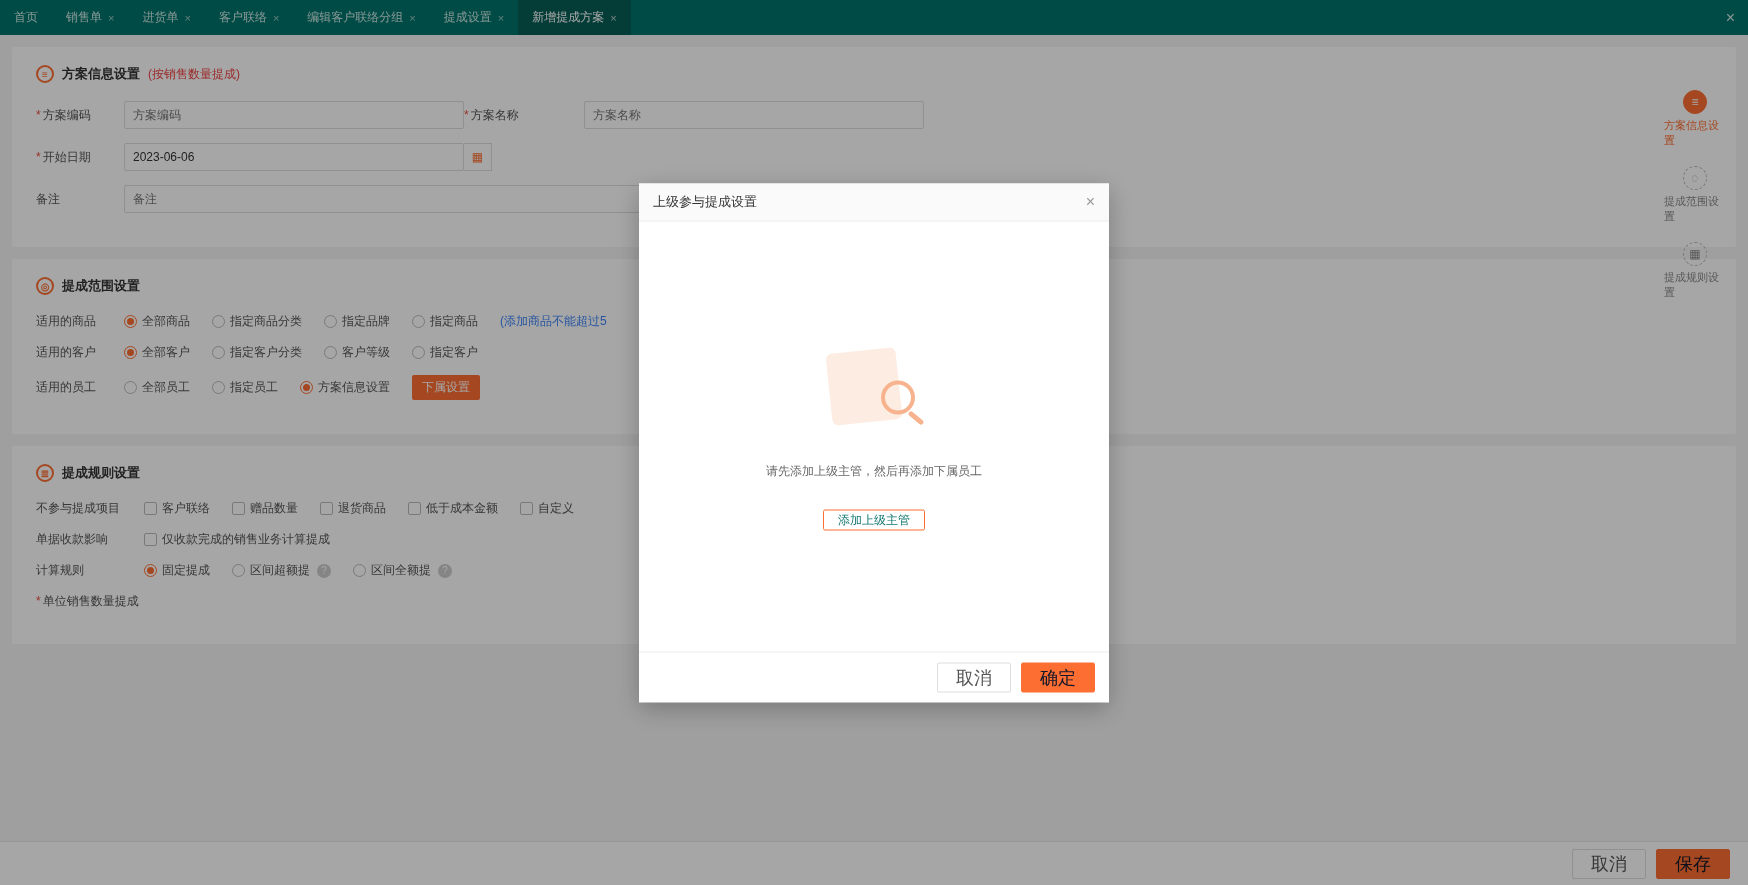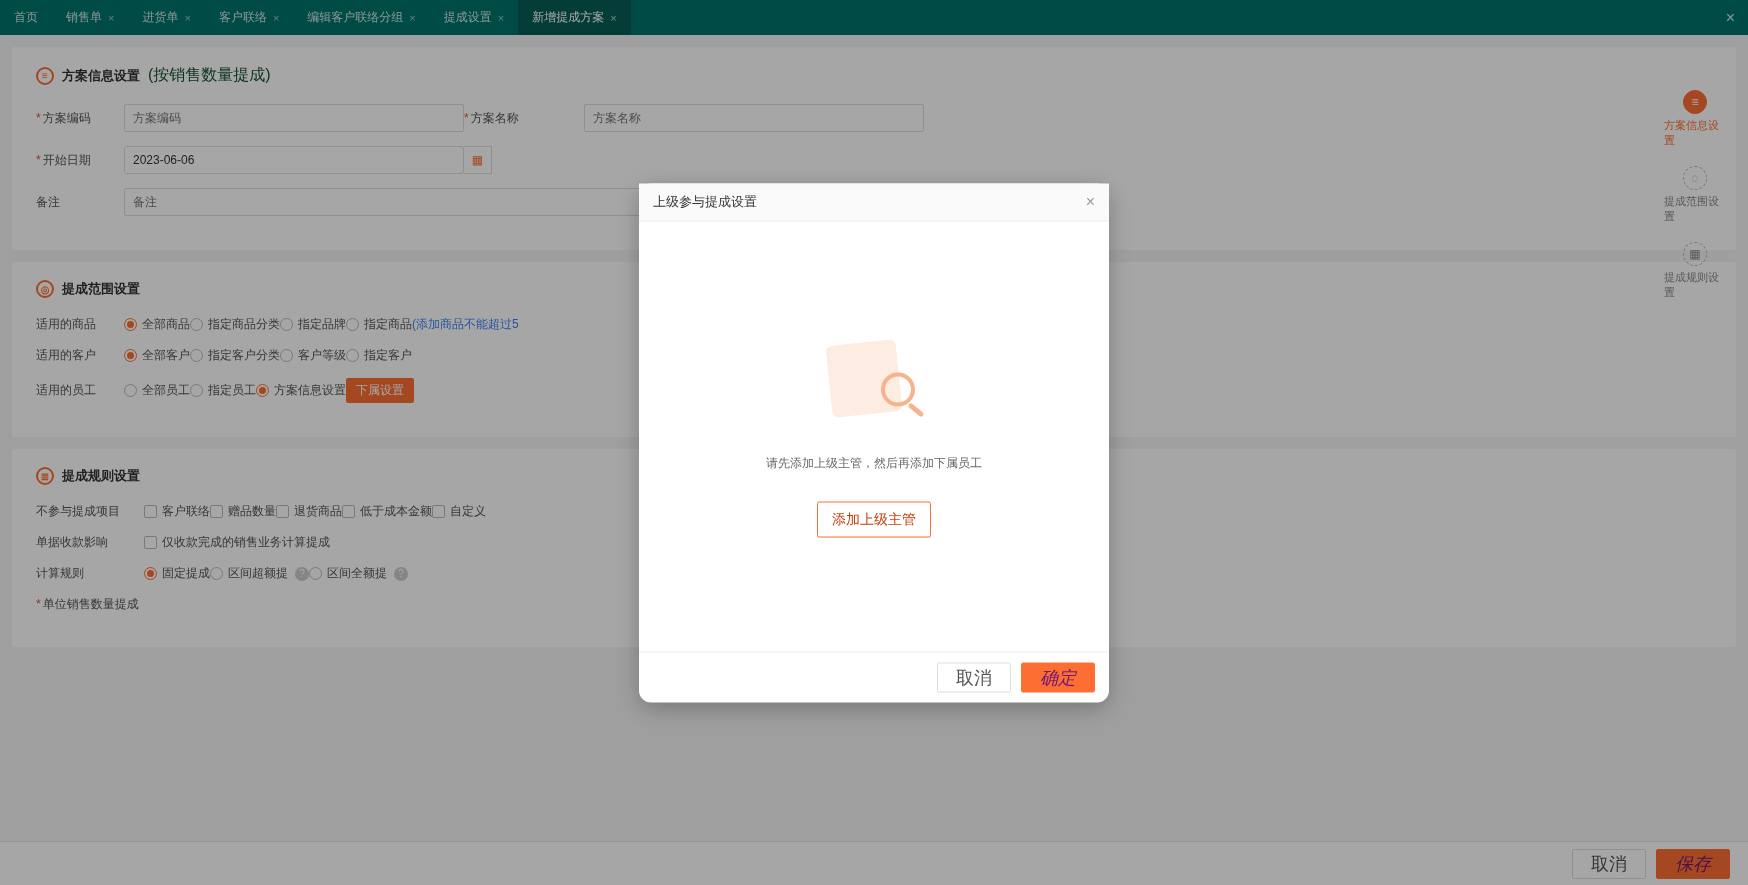--- a/index.html
+++ b/index.html
@@ -21,60 +21,60 @@
 .anchor-item.active { color: #fd6e32; }
 .anchor-item .ico { width: 24px; height: 24px; border-radius: 50%; border: 1px dashed #bbb; display: flex; align-items: center; justify-content: center; font-size: 12px; }
 .anchor-item.active .ico { background: #fd6e32; border: 1px solid #fd6e32; color: #fff; }
 .anchor-item .lbl { font-size: 11px; }
 
 
 .section { background: #fff; border-radius: 2px; padding: 18px 24px 20px 24px; margin-bottom: 12px; }
 .section-head { display: flex; align-items: center; gap: 8px; margin-bottom: 18px; }
 .section-head .badge { width: 18px; height: 18px; border-radius: 50%; border: 2px solid #fd6e32; color: #fd6e32; display: flex; align-items: center; justify-content: center; font-size: 10px; font-weight: bold; }
 .section-head .title { font-size: 13px; font-weight: 600; color: #333; }
-.section-head .sub { color: #14532d; font-size: 16px; }
+.section-head .sub { color: #ef4444; font-size: 12px; }
 
 .form-row { display: flex; align-items: center; margin-bottom: 14px; }
 .form-row .lbl { width: 88px; text-align: left; padding-right: 10px; color: #555; }
 .form-row .lbl .req { color: #e74c3c; margin-right: 2px; }
 .input { height: 28px; border: 1px solid #ddd; border-radius: 2px; padding: 0 8px; font-size: 12px; color: #333; background: #fff; }
 .input.ph { color: #bbb; }
 .input.w { width: 340px; }
 .input-group { display: flex; align-items: center; }
 .input-suffix { width: 28px; height: 28px; border: 1px solid #ddd; border-left: none; display: flex; align-items: center; justify-content: center; color: #fd6e32; }
 
 
-.opts { display: flex; flex-wrap: wrap; }
+.opts { display: flex; gap: 22px; flex-wrap: wrap; }
 .radio, .check { display: flex; align-items: center; gap: 5px; cursor: pointer; color: #555; }
 .radio .dot { width: 13px; height: 13px; border-radius: 50%; border: 1px solid #bbb; display: flex; align-items: center; justify-content: center; }
 .radio.sel .dot { border-color: #fd6e32; }
 .radio.sel .dot::after { content: ""; width: 7px; height: 7px; border-radius: 50%; background: #fd6e32; }
 .check .box { width: 13px; height: 13px; border: 1px solid #bbb; border-radius: 2px; }
 .hint { color: #3b82f6; }
 .btn-sm { background: #fd6e32; color: #fff; border: none; border-radius: 2px; padding: 4px 10px; font-size: 12px; cursor: pointer; }
 .qmark { width: 14px; height: 14px; border-radius: 50%; background: #ccc; color: #fff; display: inline-flex; align-items: center; justify-content: center; font-size: 10px; margin-left: 2px; }
 
 
 .footer { position: fixed; bottom: 0; left: 0; right: 0; height: 44px; background: #fff; border-top: 1px solid #e6e6e6; display: flex; align-items: center; justify-content: flex-end; padding: 0 18px; gap: 10px; z-index: 3; }
 .btn { height: 30px; padding: 0 18px; border-radius: 2px; font-size: 18px; cursor: pointer; border: 1px solid #ddd; background: #fff; color: #555; }
-.btn.primary { background: #fd6e32; border-color: #fd6e32; color: #701a75; font-style: italic; }
+.btn.primary { background: #fd6e32; border-color: #fd6e32; color: #0f172a; }
 
 
 .overlay { position: fixed; inset: 0; background: rgba(0,0,0,.35); z-index: 10; }
-.modal { position: fixed; z-index: 11; left: 50%; top: 50%; transform: translate(-50%,-50%); width: 470px; background: #fff; border-radius: 12px; box-shadow: 0 6px 24px rgba(0,0,0,.25); display: flex; flex-direction: column; }
+.modal { position: fixed; z-index: 11; left: 50%; top: 50%; transform: translate(-50%,-50%); width: 470px; background: #fff; border-radius: 0; box-shadow: 0 6px 24px rgba(0,0,0,.25); display: flex; flex-direction: column; }
 .modal-head { height: 38px; display: flex; align-items: center; justify-content: space-between; padding: 0 14px; border-bottom: 1px solid #eee; background: #fafafa; }
 .modal-head .t { font-size: 13px; color: #333; }
 .modal-head .x { color: #999; cursor: pointer; font-size: 16px; }
 .modal-body { flex: 1; min-height: 430px; display: flex; flex-direction: column; align-items: center; justify-content: center; gap: 30px; padding: 40px 20px; }
 .empty-illus { width: 110px; height: 90px; position: relative; }
 .empty-illus .paper { position: absolute; left: 10px; top: 8px; width: 70px; height: 72px; background: #fdece2; border-radius: 6px; transform: rotate(-6deg); }
 .empty-illus .mag { position: absolute; right: 14px; bottom: 18px; width: 34px; height: 34px; border: 4px solid #f7b38e; border-radius: 50%; }
 .empty-illus .mag::after { content: ""; position: absolute; right: -14px; bottom: -10px; width: 18px; height: 5px; background: #f7b38e; transform: rotate(40deg); border-radius: 3px; }
 .modal-body .msg { color: #666; font-size: 12px; }
-.btn-outline { border: 1px solid #fd6e32; color: #c2410c; background: #fff; padding: 8px 14px; border-radius: 2px; font-size: 14px; cursor: pointer; }
+.btn-outline { border: 1px solid #fd6e32; color: #0f766e; background: #fff; padding: 1px 14px; border-radius: 2px; font-size: 12px; cursor: pointer; }
 .modal-foot { border-top: 1px solid #eee; padding: 10px 14px; display: flex; justify-content: flex-end; gap: 10px; }
 </style>
 </head>
 <body>
 
 <div class="top-bar">
   <div class="tab">
       <span>首页</span>
     </div>
   <div class="tab">

